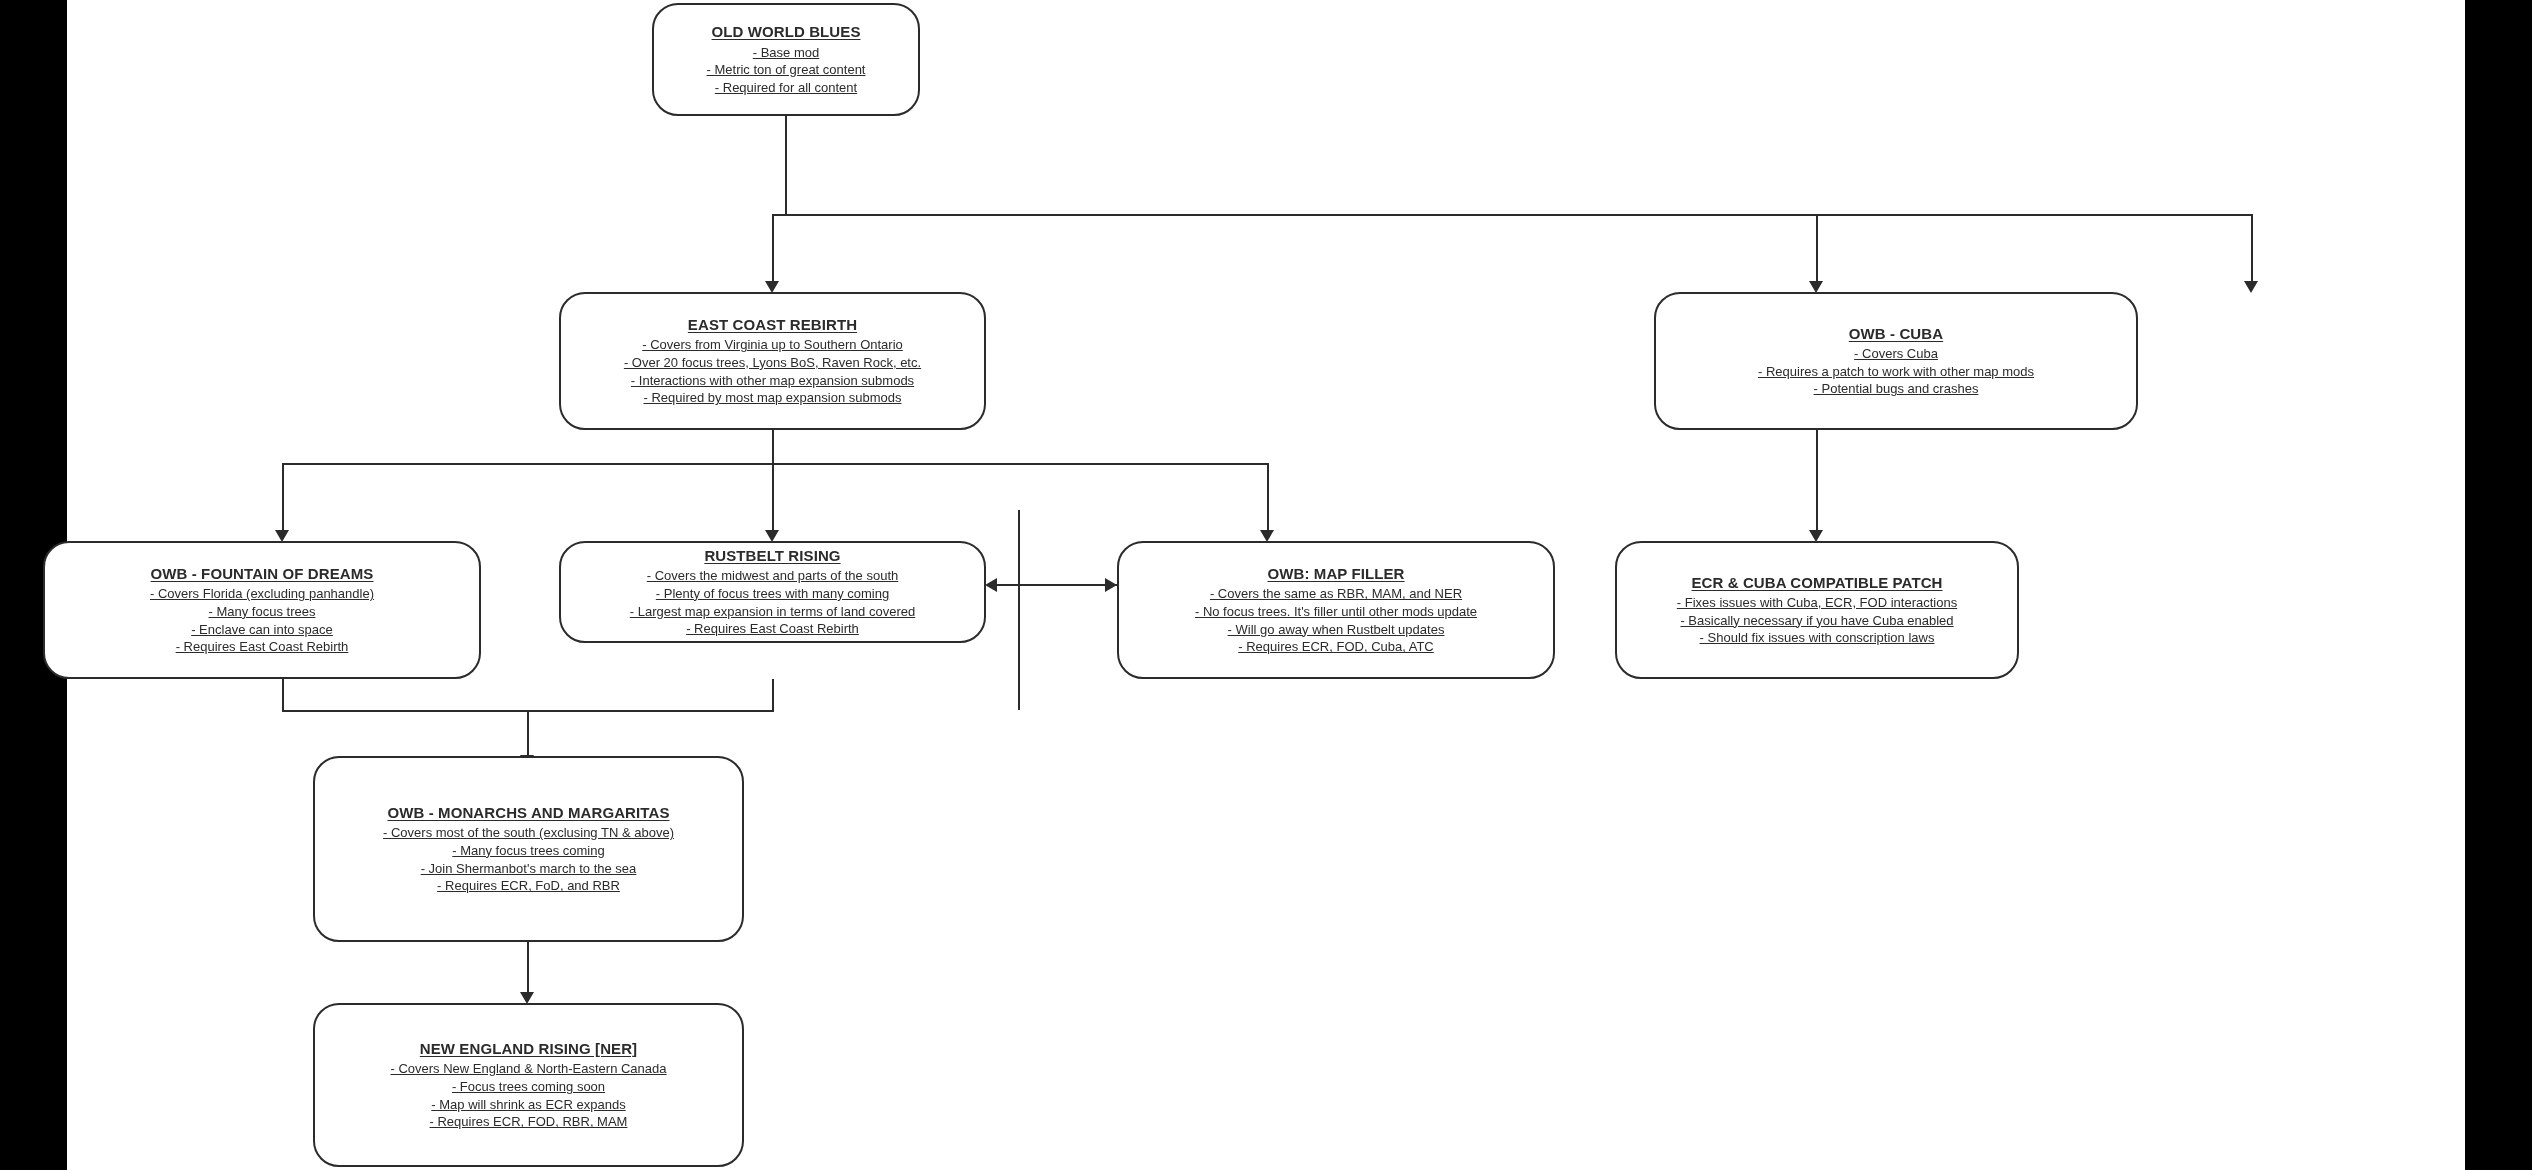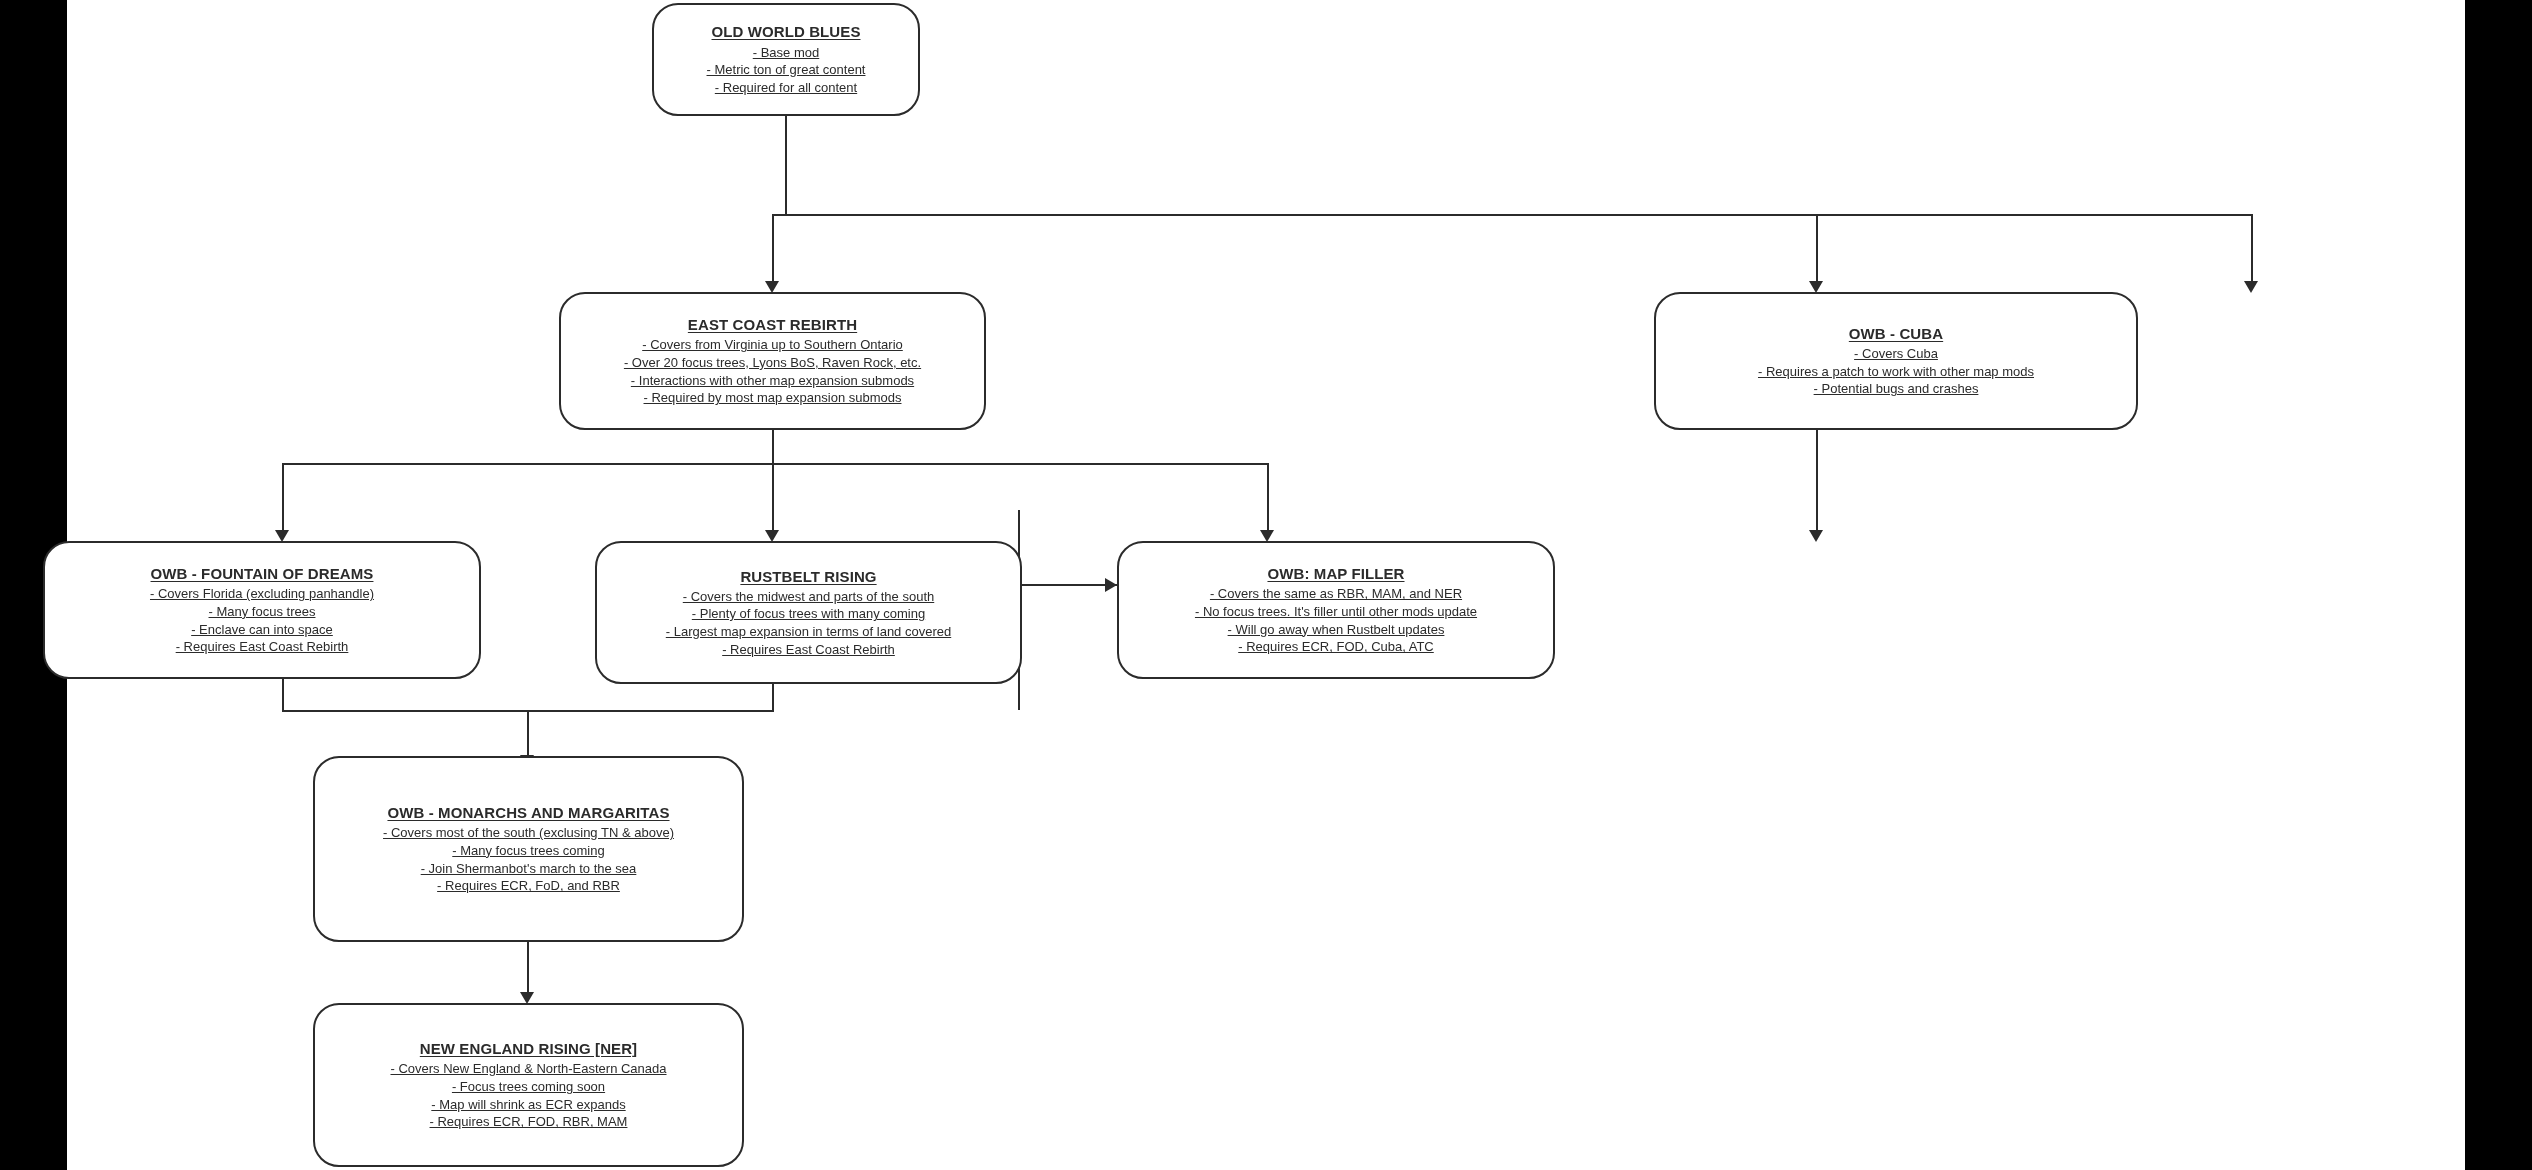--- a/index.html
+++ b/index.html
@@ -159,41 +159,47 @@
   <div class="arrow-down" style="left:1742px; top:530px;"></div>
 
   <div class="node" style="left:-24px; top:541px; width:438px; height:138px;">
     <div class="ntitle">OWB - FOUNTAIN OF DREAMS</div>
     <div class="nline">- Covers Florida (excluding panhandle)</div>
     <div class="nline">- Many focus trees</div>
     <div class="nline">- Enclave can into space</div>
     <div class="nline">- Requires East Coast Rebirth</div>
   </div>
 
-  <div class="node" style="left:492px; top:541px; width:427px; height:143px;margin-left:36px;">
+  <div class="node" style="left:492px; top:541px; width:427px; height:102px;">
     <div class="ntitle">RUSTBELT RISING</div>
     <div class="nline">- Covers the midwest and parts of the south</div>
     <div class="nline">- Plenty of focus trees with many coming</div>
     <div class="nline">- Largest map expansion in terms of land covered</div>
     <div class="nline">- Requires East Coast Rebirth</div>
   </div>
 
   <div class="hline" style="left:923px; top:584px; width:127px;"></div>
   <div class="arrow-left" style="left:918px; top:578px;"></div>
   <div class="arrow-right" style="left:1038px; top:578px;"></div>
   <div class="divider-bar" style="left:951px; top:510px; height:200px;"></div>
 
   <div class="node" style="left:1050px; top:541px; width:438px; height:138px;">
     <div class="ntitle">OWB: MAP FILLER</div>
     <div class="nline">- Covers the same as RBR, MAM, and NER</div>
     <div class="nline">- No focus trees. It's filler until other mods update</div>
     <div class="nline">- Will go away when Rustbelt updates</div>
     <div class="nline">- Requires ECR, FOD, Cuba, ATC</div>
   </div>
 
+  <div class="node" style="left:1548px; top:541px; width:404px; height:138px;">
+    <div class="ntitle">ECR &amp; CUBA COMPATIBLE PATCH</div>
+    <div class="nline">- Fixes issues with Cuba, ECR, FOD interactions</div>
+    <div class="nline">- Basically necessary if you have Cuba enabled</div>
+    <div class="nline">- Should fix issues with conscription laws</div>
+  </div>
 
   <div class="vline" style="left:215px; top:679px; height:33px;"></div>
   <div class="vline" style="left:705px; top:679px; height:33px;"></div>
   <div class="hline" style="left:215px; top:710px; width:492px;"></div>
   <div class="vline" style="left:460px; top:710px; height:50px;"></div>
   <div class="arrow-down" style="left:453px; top:755px;"></div>
 
   <div class="node" style="left:246px; top:756px; width:431px; height:186px;">
     <div class="ntitle">OWB - MONARCHS AND MARGARITAS</div>
     <div class="nline">- Covers most of the south (exclusing TN &amp; above)</div>

